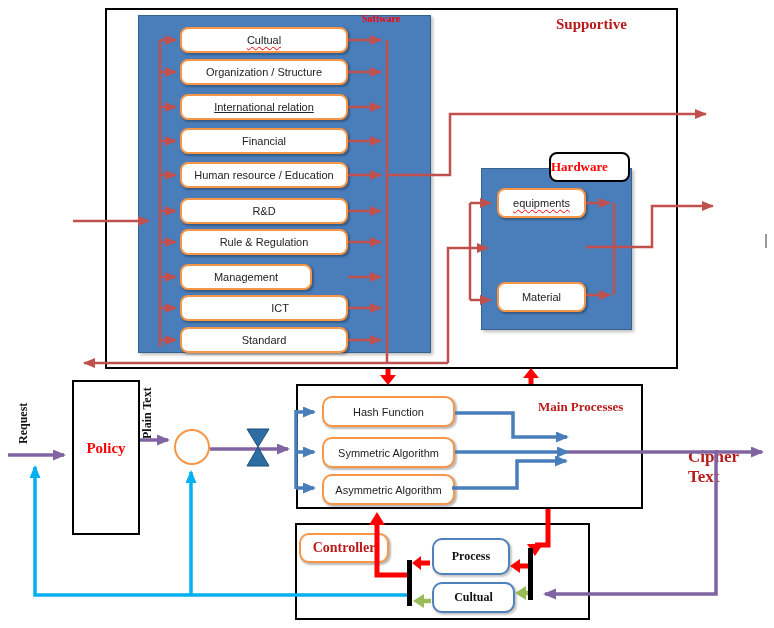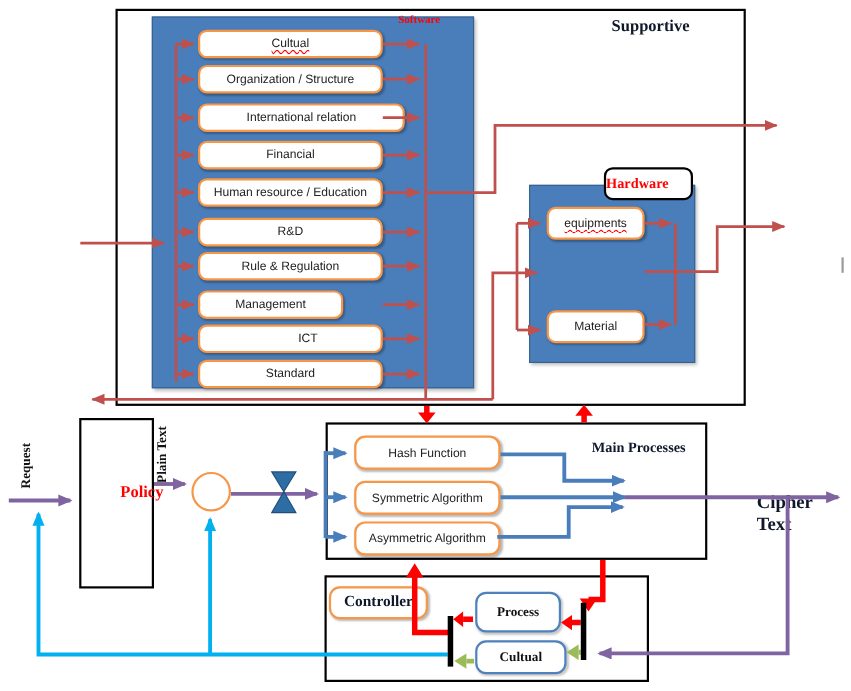--- a/index.html
+++ b/index.html
@@ -9,21 +9,21 @@
   .frame{position:absolute;border:2.5px solid #000;background:transparent;box-sizing:border-box;}
   .panel{position:absolute;background:#4a7ebb;border:1px solid #36618e;box-sizing:border-box;
          box-shadow:2px 2px 3px rgba(0,0,0,.25);}
   .obox{position:absolute;background:#fff;border:2px solid #F79646;border-radius:8px;
         box-sizing:border-box;display:flex;align-items:center;justify-content:center;
         font-size:11px;color:#222;box-shadow:1.5px 1.5px 2px rgba(0,0,0,.28);text-align:center;}
   .bbox{position:absolute;background:#fff;border:2px solid #4F81BD;border-radius:10px;
         box-sizing:border-box;display:flex;align-items:center;justify-content:center;
         font-family:"Liberation Serif",serif;font-weight:bold;font-size:12px;color:#111;
         box-shadow:1.5px 1.5px 2px rgba(0,0,0,.22);}
-  .serif{font-family:"Liberation Serif",serif;font-weight:bold;color:#0f172a;}
+  .serif{font-family:"Liberation Serif",serif;font-weight:bold;color:#b91c1c;}
   .red{color:#f00;}
   .vtext{position:absolute;writing-mode:vertical-rl;transform:rotate(180deg);
          font-family:"Liberation Serif",serif;font-weight:bold;font-size:12px;color:#111;
          text-align:center;}
   .misspell{text-decoration:underline wavy #f00 1px;text-underline-offset:2px;}
   .circle{position:absolute;width:36px;height:36px;border:2.5px solid #F79646;border-radius:50%;
           background:#fff;box-sizing:border-box;}
   svg#overlay{position:absolute;left:0;top:0;z-index:10;pointer-events:none;}
 </style>
 </head>
@@ -32,21 +32,21 @@
 <div id="canvas">
 
   <div class="frame" style="left:105px;top:8px;width:573px;height:361px;"></div>
   <div class="abs serif" style="left:556px;top:16px;font-size:15px;">Supportive</div>
 
   <div class="panel" style="left:138px;top:15px;width:293px;height:338px;"></div>
   <div class="abs serif red" style="left:362px;top:13px;font-size:10px;">Software</div>
 
   <div class="obox misspell" style="left:180px;top:27px;width:168px;height:26px;">Cultual</div>
   <div class="obox" style="left:180px;top:59px;width:168px;height:26px;">Organization / Structure</div>
-  <div class="obox" style="left:180px;top:94px;width:188px;height:26px;">International relation</div>
+  <div class="obox" style="left:180px;top:94px;width:168px;height:26px;text-decoration:underline;">International relation</div>
   <div class="obox" style="left:180px;top:128px;width:168px;height:26px;">Financial</div>
   <div class="obox" style="left:180px;top:162px;width:168px;height:26px;">Human resource / Education</div>
   <div class="obox" style="left:180px;top:198px;width:168px;height:26px;">R&amp;D</div>
   <div class="obox" style="left:180px;top:229px;width:168px;height:26px;">Rule &amp; Regulation</div>
   <div class="obox" style="left:180px;top:264px;width:132px;height:26px;">Management</div>
   <div class="obox" style="left:180px;top:295px;width:168px;height:26px;padding-left:32px;">ICT</div>
   <div class="obox" style="left:180px;top:327px;width:168px;height:26px;">Standard</div>
 
   <div class="panel" style="left:481px;top:168px;width:151px;height:162px;"></div>
   <div class="abs serif red" style="left:549px;top:152px;width:81px;height:30px;background:#fff;border:2px solid #000;
@@ -62,21 +62,21 @@
   <div class="obox" style="left:322px;top:437px;width:133px;height:31px;border-radius:10px;">Symmetric Algorithm</div>
   <div class="obox" style="left:322px;top:474px;width:133px;height:31px;border-radius:10px;">Asymmetric Algorithm</div>
 
   <div class="frame" style="left:295px;top:523px;width:295px;height:97px;"></div>
   <div class="obox serif" style="left:299px;top:533px;width:90px;height:30px;border-radius:10px;font-size:14px;font-weight:bold;">Controller</div>
   <div class="bbox" style="left:432px;top:538px;width:78px;height:37px;">Process</div>
   <div class="bbox" style="left:432px;top:582px;width:83px;height:31px;">Cultual</div>
 
   <div class="vtext" style="left:16px;top:392px;height:62px;">Request</div>
   <div class="frame" style="left:72px;top:380px;width:68px;height:155px;"></div>
-  <div class="abs serif red" style="left:72px;top:440px;width:68px;text-align:center;font-size:15px;padding-left:23px;">Policy</div>
+  <div class="abs serif red" style="left:72px;top:440px;width:68px;text-align:center;font-size:15px;">Policy</div>
   <div class="vtext" style="left:140px;top:377px;height:72px;">Plain Text</div>
   <div class="circle" style="left:174px;top:429px;"></div>
   <div class="abs serif" style="left:688px;top:447px;font-size:17px;">Cipher Text</div>
 
   <svg id="overlay" width="774" height="628" viewBox="0 0 774 628">
     <defs>
       <marker id="mBrick" markerUnits="userSpaceOnUse" markerWidth="14" markerHeight="12" refX="11" refY="5" orient="auto">
           <path d="M0,0 L12,5 L0,10 Z" fill="#C0504D"></path>
         </marker>
       <marker id="mBlue" markerUnits="userSpaceOnUse" markerWidth="15" markerHeight="13" refX="11" refY="5.5" orient="auto">

